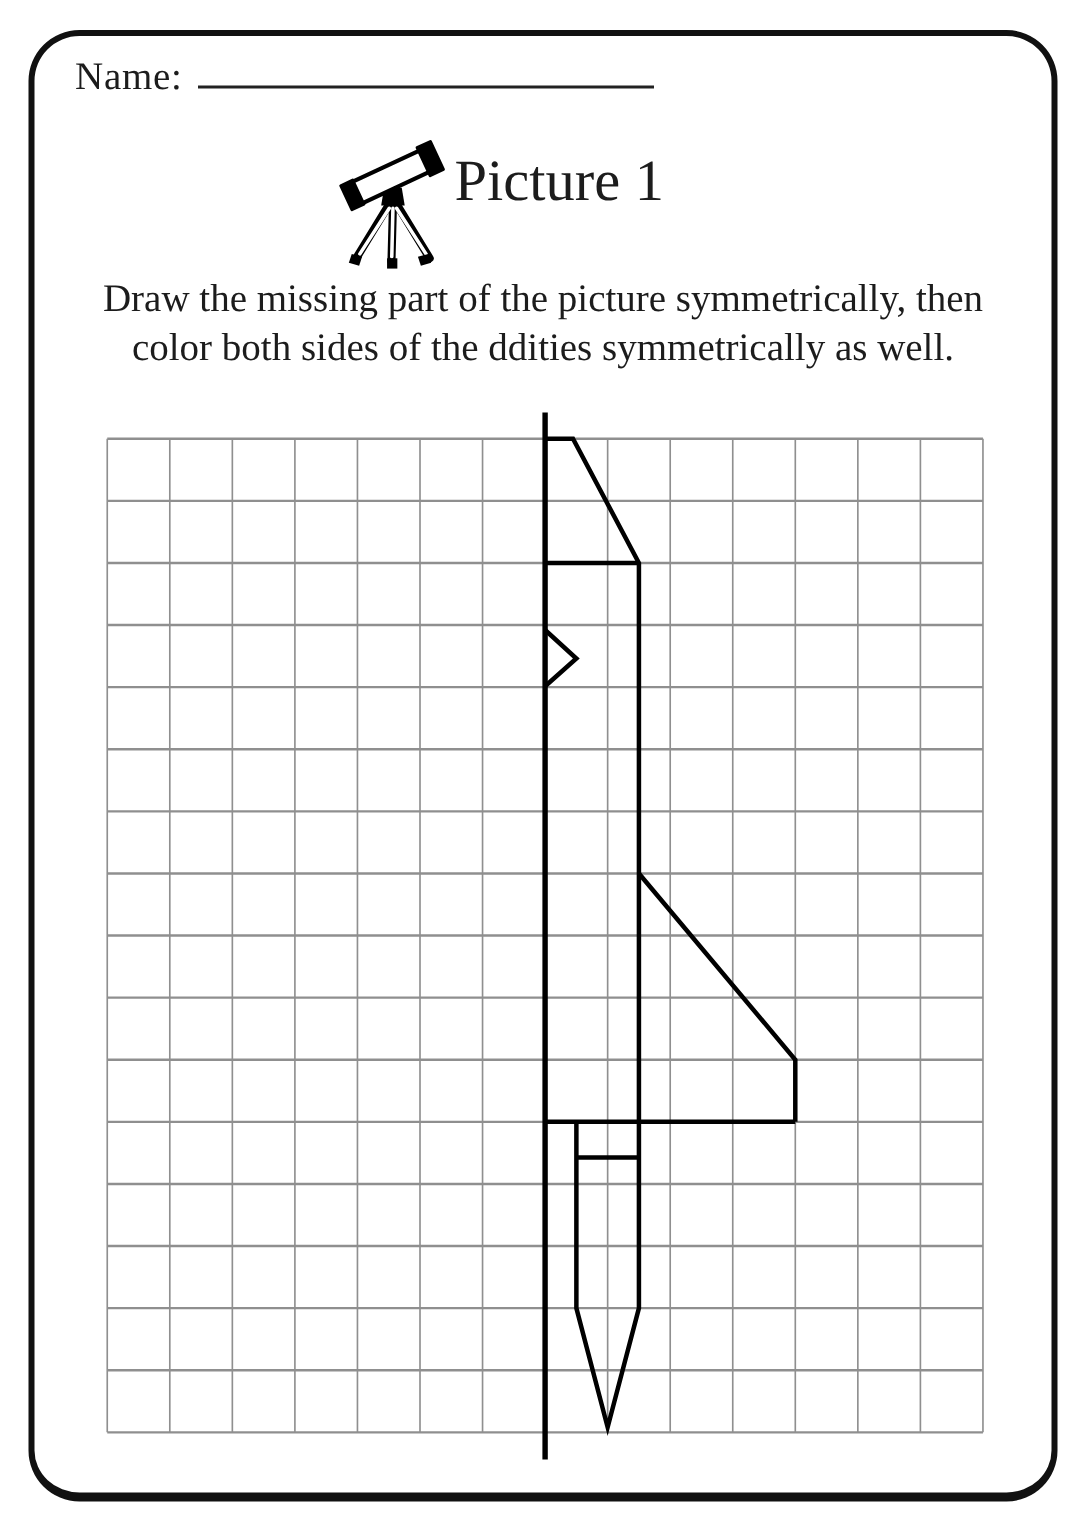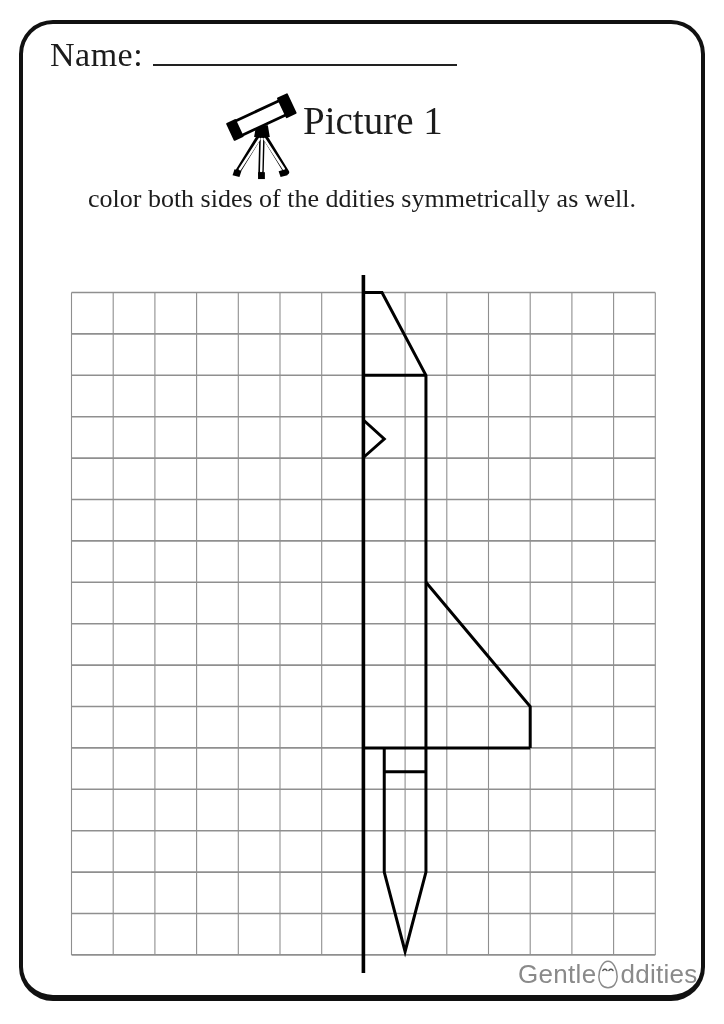--- a/index.html
+++ b/index.html
@@ -1,20 +1,20 @@
 <!DOCTYPE html>
 <html style="--c-border: #111111; --c-text: #1c1c1c; --c-brand: #8a8a8a;"><head>
 <meta charset="utf-8">
 <style>
   html,body{margin:0;padding:0;background:#fff;}
   .sheet{position:relative;width:724px;height:1024px;background:#ffffff;overflow:hidden;
          font-family:"Liberation Serif", serif;color:var(--c-text,#1c1c1c);}
   .frame{position:absolute;left:19px;top:20px;width:678px;height:971px;
          border:4px solid var(--c-border,#111);border-bottom-width:6px;border-radius:34px;}
-  .name-row{position:absolute;left:50px;top:36px;font-size:34px;white-space:nowrap;}
+  .name-row{position:absolute;left:50px;top:36px;font-size:26px;white-space:nowrap;}
   .name-label{letter-spacing:.5px;}
   .name-line{display:inline-block;width:304px;height:18px;margin-left:10px;
              border-bottom:2px solid #222;}
   .header-icon{position:absolute;left:220px;top:84px;width:80px;height:98px;}
   .page-title{position:absolute;left:303px;top:98px;font-size:39px;line-height:46px;}
   .instructions{position:absolute;left:0;top:182px;width:724px;text-align:center;
                 font-size:26px;line-height:33px;}
   .worksheet-svg{position:absolute;left:60px;top:265px;}
   .brand{position:absolute;left:518px;top:959px;display:flex;align-items:flex-end;
          font-family:"Liberation Sans", sans-serif;font-size:26px;line-height:31px;
@@ -55,20 +55,21 @@
     <g transform="rotate(-25 42 34)">
       <rect x="14" y="26" width="56" height="16" rx="2" fill="#fff" stroke="#000" stroke-width="2.8"></rect>
       <rect x="6" y="24" width="11" height="20" rx="1" fill="#000"></rect>
       <rect x="64" y="22.5" width="12" height="23" rx="1" fill="#000"></rect>
     </g>
   </svg>
 
   <div class="page-title">Picture 1</div>
 
   <div class="instructions">
+    <div>Draw the missing part of the picture symmetrically, then</div>
     <div>color both sides of the ddities symmetrically as well.</div>
   </div>
 
   <svg id="worksheet-svg" class="worksheet-svg" width="630" height="720" viewBox="0 0 630 720">
       <g stroke="#8f8f8f" fill="none">
         <line x1="11.5" y1="27.5" x2="11.5" y2="689.9" stroke-width="1.1"></line>
         <line x1="53.2" y1="27.5" x2="53.2" y2="689.9" stroke-width="1.1"></line>
         <line x1="94.9" y1="27.5" x2="94.9" y2="689.9" stroke-width="1.1"></line>
         <line x1="136.60000000000002" y1="27.5" x2="136.60000000000002" y2="689.9" stroke-width="1.1"></line>
         <line x1="178.3" y1="27.5" x2="178.3" y2="689.9" stroke-width="1.1"></line>
@@ -104,23 +105,14 @@
         <path d="M 303.4 27.5 L 322 27.5 L 365.95 110.3 L 365.95 607.1 L 345.1 686.5 L 324.25 607.1 L 324.25 482.9"></path>
         <path d="M 303.4 110.3 L 365.95 110.3"></path>
         <path d="M 303.4 155 L 324.25 174 L 303.4 192.5"></path>
         <path d="M 365.95 317.3 L 470.2 441.5 L 470.2 482.9"></path>
         <path d="M 303.4 482.9 L 470.2 482.9"></path>
         <path d="M 324.25 506.7 L 365.95 506.7"></path>
       </g>
       <line x1="303.4" y1="10" x2="303.4" y2="708" stroke-width="3.6" stroke="#000000"></line>
     </svg>
 
-  <div class="brand">
-    <span>Gentle</span>
-    <svg class="brand-egg" viewBox="0 0 24 32">
-      <path d="M12 1.5 C6.5 1.5 2 10 2 18.5 C2 25.6 6.3 30.5 12 30.5 C17.7 30.5 22 25.6 22 18.5 C22 10 17.5 1.5 12 1.5 Z" fill="#fff" stroke="#8a8a8a" stroke-width="1.6"></path>
-      <path d="M6.3 11.6 q2.3 -2.6 4.6 0" fill="none" stroke="#555" stroke-width="1.5" stroke-linecap="round"></path>
-      <path d="M12.9 11.6 q2.3 -2.6 4.6 0" fill="none" stroke="#555" stroke-width="1.5" stroke-linecap="round"></path>
-    </svg>
-    <span>ddities</span>
-  </div>
 
 </div>
 
 </body></html>

